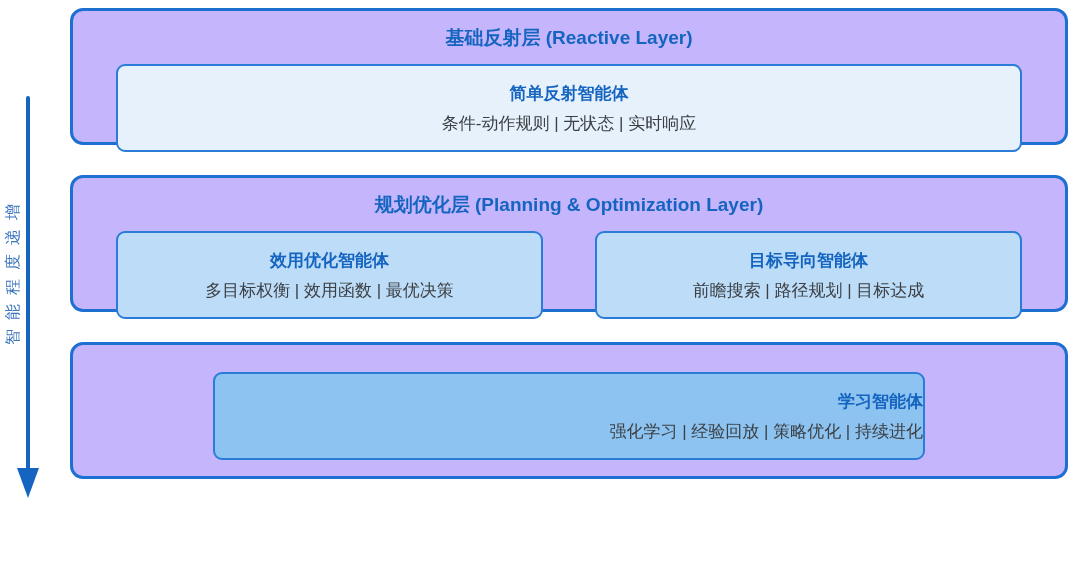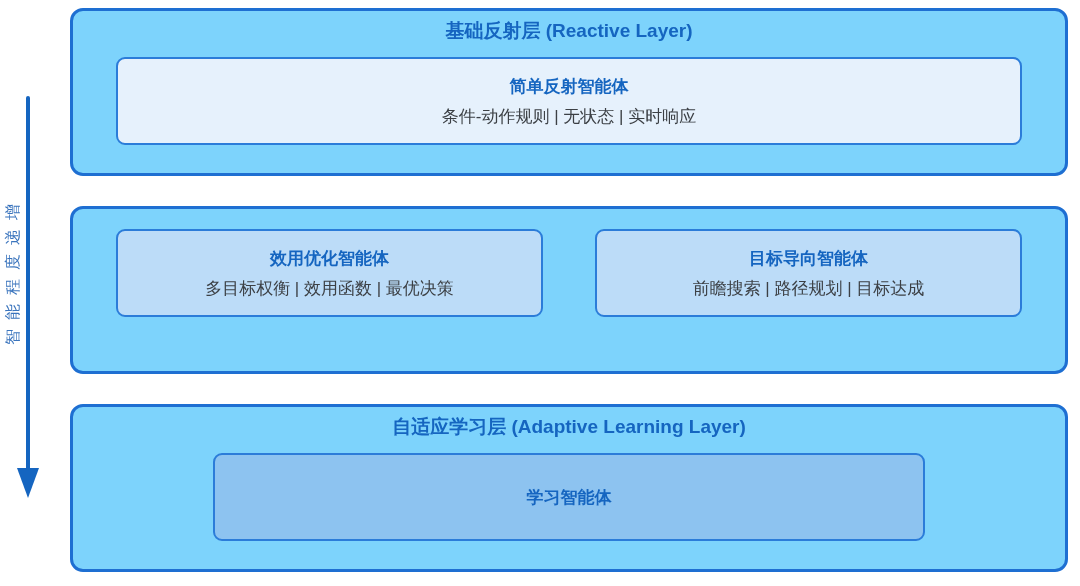--- a/index.html
+++ b/index.html
@@ -64,25 +64,25 @@
     position: absolute;
     left: 70px;
     top: 8px;
     width: 998px;
     display: flex;
     flex-direction: column;
     gap: 30px;
   }
   .layer {
     box-sizing: border-box;
-    height: 168px;
+    height: 137px;
     border: 3px solid var(--outer-border);
     border-radius: 13px;
-    background: #7dd3fc;
-    padding-top: 7px;
+    background: #c4b5fd;
+    padding-top: 14px;
   }
   .layer-title {
     margin: 0;
     text-align: center;
     font-size: 19px;
     line-height: 26px;
     font-weight: bold;
     color: var(--title-blue);
   }
   .agent-row {
@@ -101,21 +101,21 @@
     border: 2px solid var(--inner-border);
     border-radius: 9px;
     display: flex;
     flex-direction: column;
     align-items: center;
     justify-content: center;
     gap: 7px;
   }
   .layer-1 .agent-card { background: var(--inner-fill-l1); }
   .layer-2 .agent-card { background: var(--inner-fill-l2); }
-  .layer-3 .agent-card { background: var(--inner-fill-l3); }
+  .layer-3 .agent-card { background: var(--inner-fill-l3); align-items: flex-end; }
   .agent-name {
     font-size: 17px;
     font-weight: bold;
     color: var(--title-blue);
   }
   .agent-features {
     font-size: 17px;
     color: var(--subtext);
   }
 </style>
@@ -136,35 +136,36 @@
       <h2 class="layer-title">基础反射层 (Reactive Layer)</h2>
       <div class="agent-row">
         <div class="agent-card">
           <div class="agent-name">简单反射智能体</div>
           <div class="agent-features">条件-动作规则 | 无状态 | 实时响应</div>
         </div>
       </div>
     </section>
 
     <section class="layer layer-2">
+      <h2 class="layer-title">规划优化层 (Planning &amp; Optimization Layer)</h2>
       <div class="agent-row">
         <div class="agent-card">
           <div class="agent-name">效用优化智能体</div>
           <div class="agent-features">多目标权衡 | 效用函数 | 最优决策</div>
         </div>
         <div class="agent-card">
           <div class="agent-name">目标导向智能体</div>
           <div class="agent-features">前瞻搜索 | 路径规划 | 目标达成</div>
         </div>
       </div>
     </section>
 
     <section class="layer layer-3">
-      <h2 class="layer-title">自适应学习层 (Adaptive Learning Layer)</h2>
       <div class="agent-row single">
         <div class="agent-card">
           <div class="agent-name">学习智能体</div>
+          <div class="agent-features">强化学习 | 经验回放 | 策略优化 | 持续进化</div>
         </div>
       </div>
     </section>
 
   </div>
 </div>
 
 </body></html>

